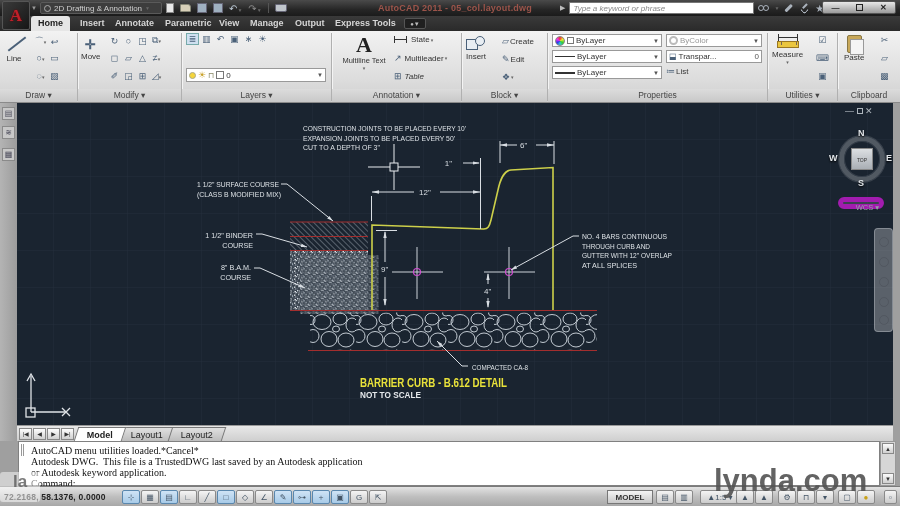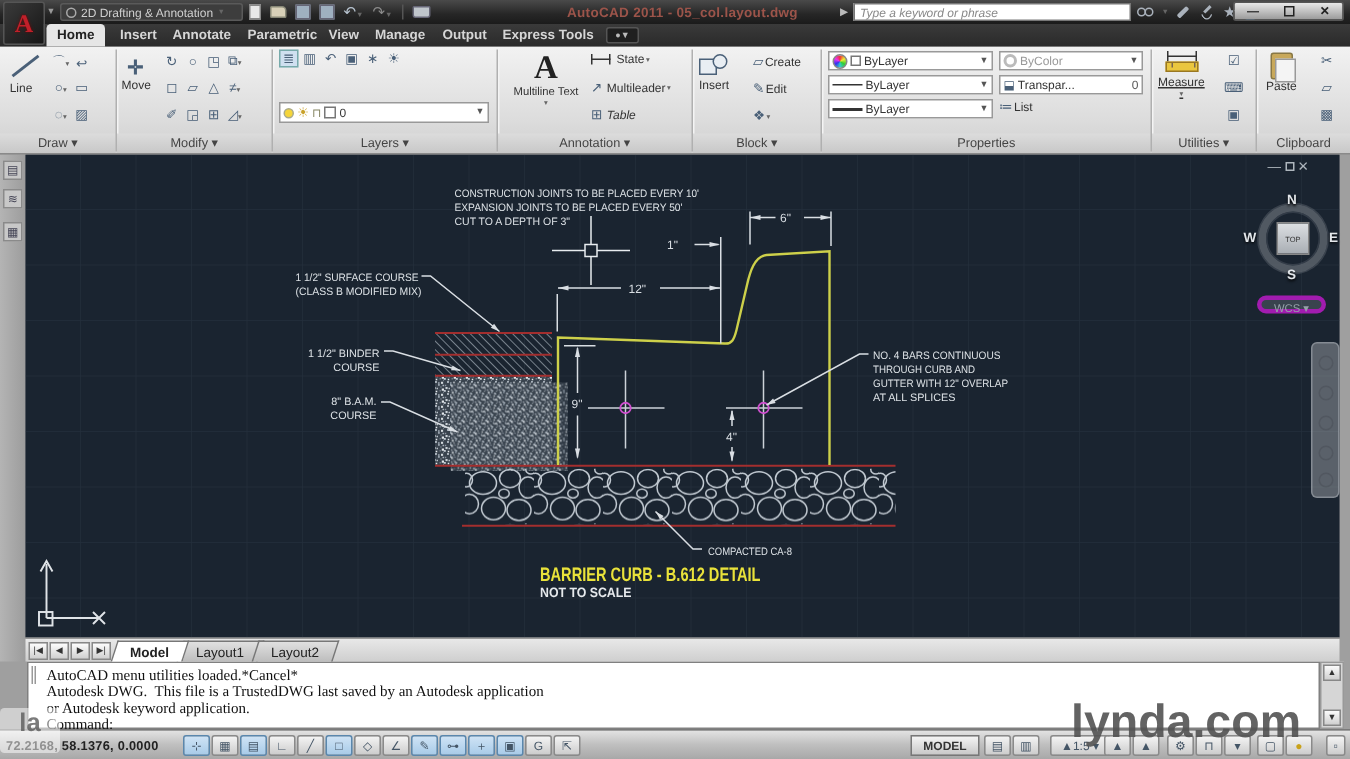--- a/index.html
+++ b/index.html
@@ -74,21 +74,21 @@
   #leftstrip { left:0; top:103px; width:17px; height:338px; background:linear-gradient(90deg,#b4b4b4,#9c9c9c); }
   .lsbtn { position:absolute; left:2px; width:13px; height:13px; background:#c8c8c8; border:1px solid #8a8a8a; color:#445; font-size:8px; text-align:center; line-height:12px; }
   #rightstrip { left:893px; top:103px; width:7px; height:338px; background:#9f9f9f; }
   .winctl { color:#aeb6bd; font-size:9px; z-index:5; }
   .winctl .mx { display:inline-block; width:6px; height:6px; border:1px solid #aeb6bd; }
   
   #viewcube { left:836px; top:133px; width:52px; height:52px; z-index:5; }
   #vcring { position:absolute; left:3px; top:3px; width:46px; height:46px; border-radius:50%; border:5px solid rgba(88,95,104,.9); box-shadow:0 0 0 1px rgba(150,156,164,.25), inset 0 0 0 1px rgba(150,156,164,.2); }
   #vcface { position:absolute; left:15px; top:15px; width:22px; height:22px; background:linear-gradient(#dcdfe2,#a9aeb4); border:1px solid #888; font-size:5px; color:#333; text-align:center; line-height:22px; }
   .vclabel { position:absolute; color:#e3e7eb; font-size:9px; font-weight:bold; text-shadow:0 1px 2px #000; }
-  #wcspill { left:838px; top:197px; width:46px; height:12px; background:rgba(150,158,168,.25); border:3px solid #a21caf; border-radius:6px; color:#97a1ab; font-size:7.5px; text-align:center; line-height:11px; z-index:5; }
+  #wcspill { left:838px; top:197px; width:46px; height:12px; background:rgba(150,158,168,.25); border:5px solid #a21caf; border-radius:6px; color:#97a1ab; font-size:7.5px; text-align:right; line-height:11px; z-index:5; }
   #navbar { left:874px; top:228px; width:19px; height:104px; background:rgba(168,173,178,.45); border:1px solid rgba(200,205,210,.4); border-radius:4px; z-index:5; }
   .nbic { position:absolute; left:4px; width:10px; height:10px; border:1.5px solid rgba(70,76,84,.45); border-radius:50%; }
   
   #tabbar { left:17px; top:425px; width:876px; height:16px; background:linear-gradient(#e8e8e8,#cfcfcf); border-top:1px solid #999; display:flex; align-items:flex-end; z-index:10; }
   .navbtns { display:flex; margin:0 2px 1px 2px; gap:1px; }
   .navbtns span { width:13px; height:12px; background:linear-gradient(#fdfdfd,#d0d0d0); border:1px solid #888; font-size:6px; color:#333; text-align:center; line-height:11px; }
   .ltab { height:14px; padding:0 10px; font-size:9px; color:#222; border:1px solid #777; border-bottom:none; background:linear-gradient(#e0e0e0,#bdbdbd); transform:skewX(-18deg); display:flex; align-items:center; margin-right:-4px; }
   .ltab > span { transform:skewX(18deg); }
   .ltab.active { background:#fff; font-weight:bold; z-index:2; }
   
@@ -318,21 +318,21 @@
     </div>
     <div class="smrow" style="left:118px; top:35px;">
       <span class="ib" style="font-size:9px;">≔</span>
       <span style="font-size:8px;color:#333;">List</span>
     </div>
     <div class="plabel"><span>Properties</span></div>
   </div>
   <div class="psep" style="left:767px;"></div>
 
   <div class="panel" style="left:768px; width:69px;">
-    <div class="bigbtn" style="left:4px; top:6px;text-decoration:underline;">
+    <div class="bigbtn" style="left:4px; top:6px;">
       <span class="linr" style="width:20px;"></span>
       <span class="ruler" style="margin-top:3px;"></span>
       <span style="margin-top:2px;">Measure</span>
       <span class="dd">▾</span>
     </div>
     <div class="smrow" style="left:48px; top:4px;">
         <span class="smicon">☑</span>
       </div>
     <div class="smrow" style="left:48px; top:22px;">
         <span class="smicon">⌨</span>

